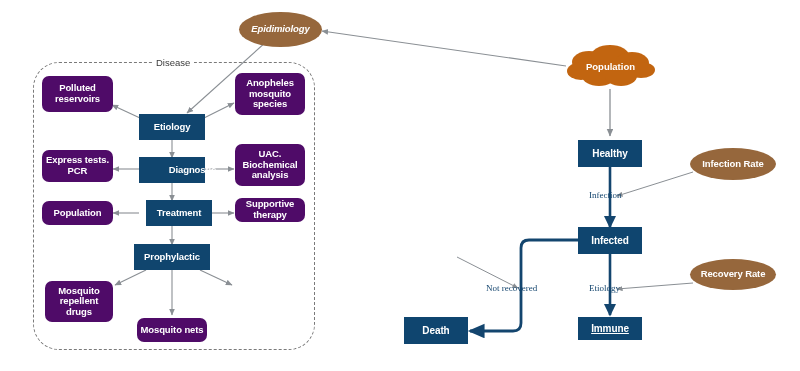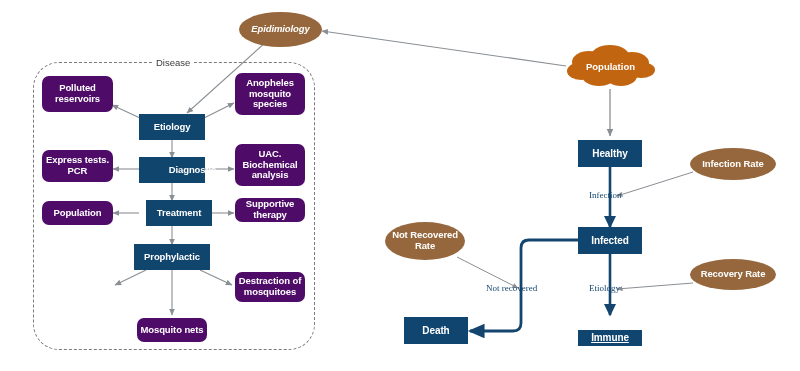--- a/index.html
+++ b/index.html
@@ -240,36 +240,35 @@
   <div class="node node-purple" style="left:235px; top:144px; width:70px; height:42px;">UAC. Biochemical analysis</div>
 
   <div class="node node-purple" style="left:42px; top:201px; width:71px; height:24px;">Population</div>
 
   <div class="node node-blue" style="left:146px; top:200px; width:66px; height:26px;">Treatment</div>
 
   <div class="node node-purple" style="left:235px; top:198px; width:70px; height:24px;">Supportive therapy</div>
 
   <div class="node node-blue" style="left:134px; top:244px; width:76px; height:26px;">Prophylactic</div>
 
-
-  <div class="node node-purple" style="left:235px; top:272px; width:70px; height:30px;">Destraction of mosquitoes</div>
+  <div class="node node-purple" style="left:45px; top:281px; width:68px; height:41px;">Mosquito repellent drugs</div>
+
 
   <div class="node node-purple" style="left:137px; top:318px; width:70px; height:24px;">Mosquito nets</div>
 
   <div class="node node-blue-big" style="left:578px; top:140px; width:64px; height:27px;">Healthy</div>
 
   <div class="node node-ellipse" style="left:690px; top:148px; width:86px; height:32px;">Infection Rate</div>
 
   <div class="node node-blue-big" style="left:578px; top:227px; width:64px; height:27px;">Infected</div>
 
-  <div class="node node-ellipse" style="left:385px; top:222px; width:80px; height:38px;">Not Recovered Rate</div>
 
   <div class="node node-ellipse" style="left:690px; top:259px; width:86px; height:31px;">Recovery Rate</div>
 
-  <div class="node node-blue-big" style="left:578px; top:330px; width:64px; height:16px;text-decoration:underline;">Immune</div>
+  <div class="node node-blue-big" style="left:578px; top:317px; width:64px; height:23px;text-decoration:underline;">Immune</div>
 
   <div class="node node-blue-big" style="left:404px; top:317px; width:64px; height:27px;">Death</div>
 
   <div class="edge-label" style="left:589px; top:190px;">Infection</div>
   <div class="edge-label" style="left:589px; top:283px;">Etiology</div>
   <div class="edge-label" style="left:486px; top:283px;">Not recovered</div>
 
 </div>
 
 </body></html>

